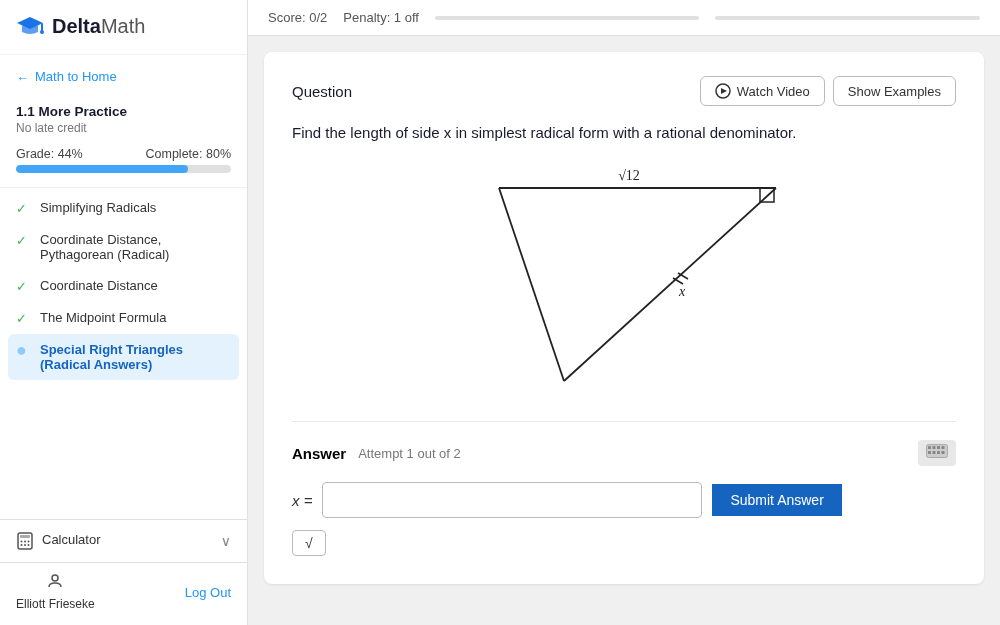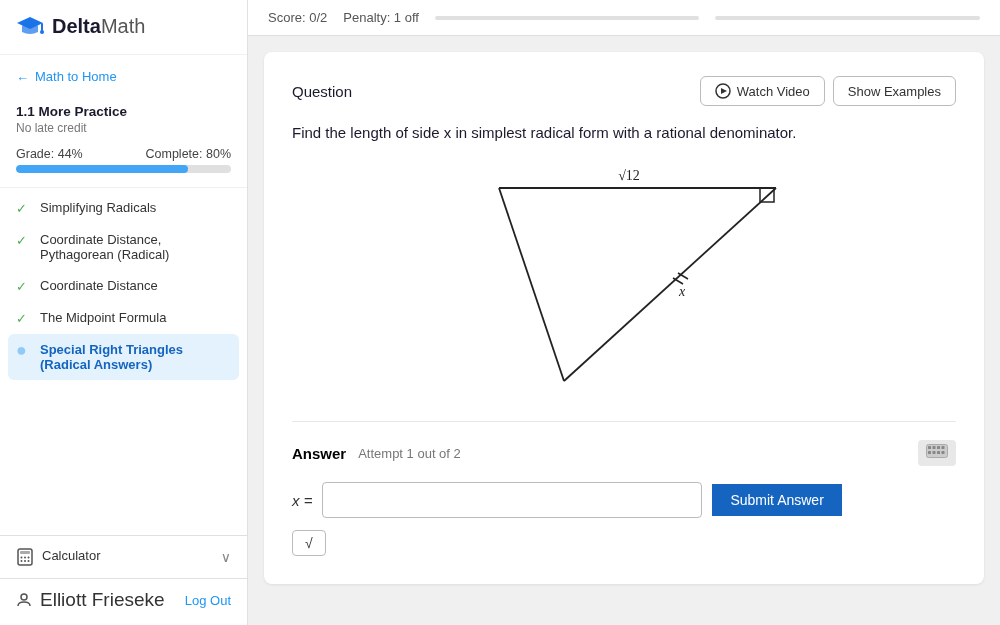--- a/index.html
+++ b/index.html
@@ -139,22 +139,23 @@
       align-items: center;
       justify-content: space-between;
       padding: 10px 16px 14px;
       border-top: 1px solid #e0e0e0;
     }
 
     .user-left {
       display: flex;
       align-items: center;
       gap: 8px;
-      font-size: 19px;
-      color: #333;
+      font-size: 12px;
+      color: #333;
+      flex-direction: column;
     }
 
     .logout-btn {
       color: #2196f3;
       font-size: 13px;
       cursor: pointer;
     }
 
     
     #main {

